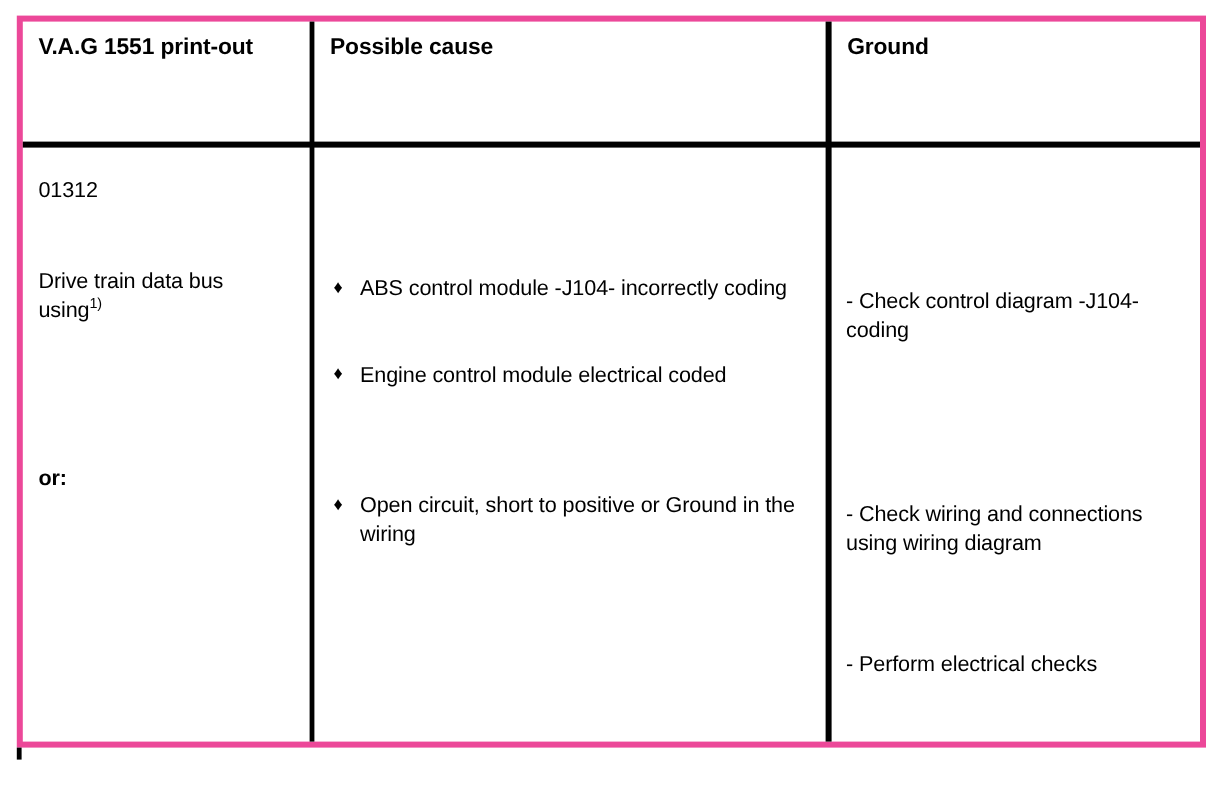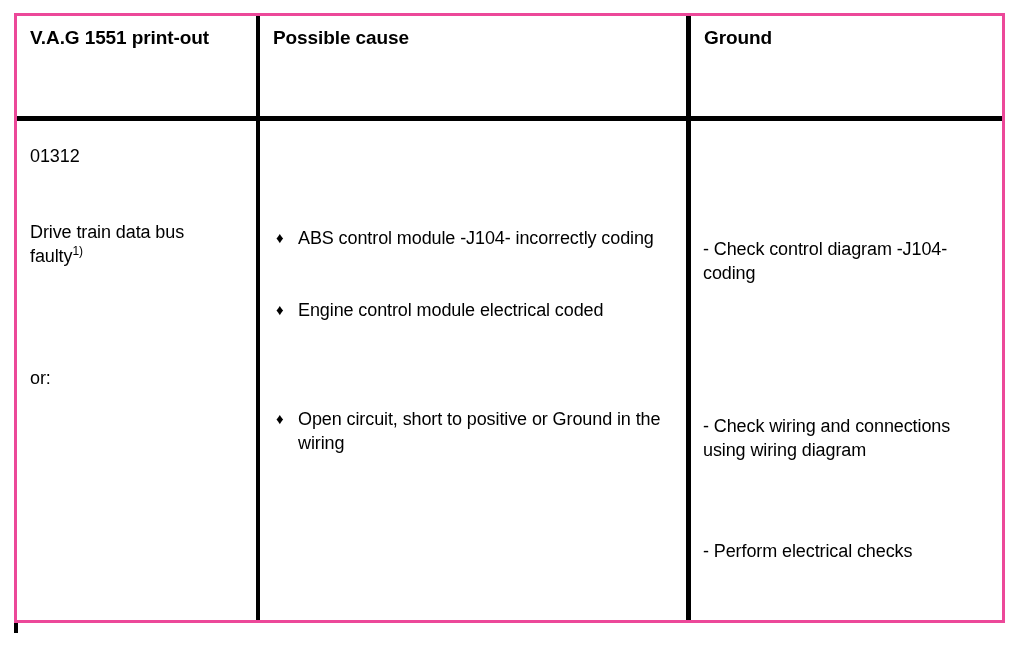--- a/index.html
+++ b/index.html
@@ -19,21 +19,21 @@
   }
 
   
   #fault-table {
     position: absolute;
     left: 14px;
     top: 13px;
     width: 991px;   
     height: 610px;  
     box-sizing: border-box;
-    border: 3px solid #ec4899;
+    border: 5px solid #ec4899;
     background: #fff;
   }
 
   
   .table-inner {
     position: relative;
     width: 100%;
     height: 100%;
   }
 
@@ -102,21 +102,22 @@
   }
   .c1-desc {
     position: absolute;
     left: 13px;
     top: 99px;
     width: 210px;
   }
   .c1-or {
     position: absolute;
     left: 13px;
-    top: 245px;
+    top: 263px;
+    font-weight: bold;
   }
   sup.fn {
     font-size: 12px;
     vertical-align: super;
     line-height: 0;
   }
 
   
   .bullet-list {
     position: absolute;
@@ -180,21 +181,21 @@
     <div class="hdr hdr-3">
       <span>Ground</span>
     </div>
 
     <div class="row-divider"></div>
     <div class="col-divider-1"></div>
     <div class="col-divider-2"></div>
 
     <div class="cell cell-1">
       <div class="c1-code">01312</div>
-      <div class="c1-desc"><span>Drive train data bus faulty</span><sup class="fn">1)</sup></div>
+      <div class="c1-desc"><span>Drive train data bus using</span><sup class="fn">1)</sup></div>
       <div class="c1-or">or:</div>
     </div>
 
     <div class="cell cell-2">
       <div class="bullet-list">
         <div class="bullet-item bi-0">
           <span class="glyph">♦</span>
           <span>ABS control module -J104- incorrectly coding</span>
         </div>
         <div class="bullet-item bi-1">

